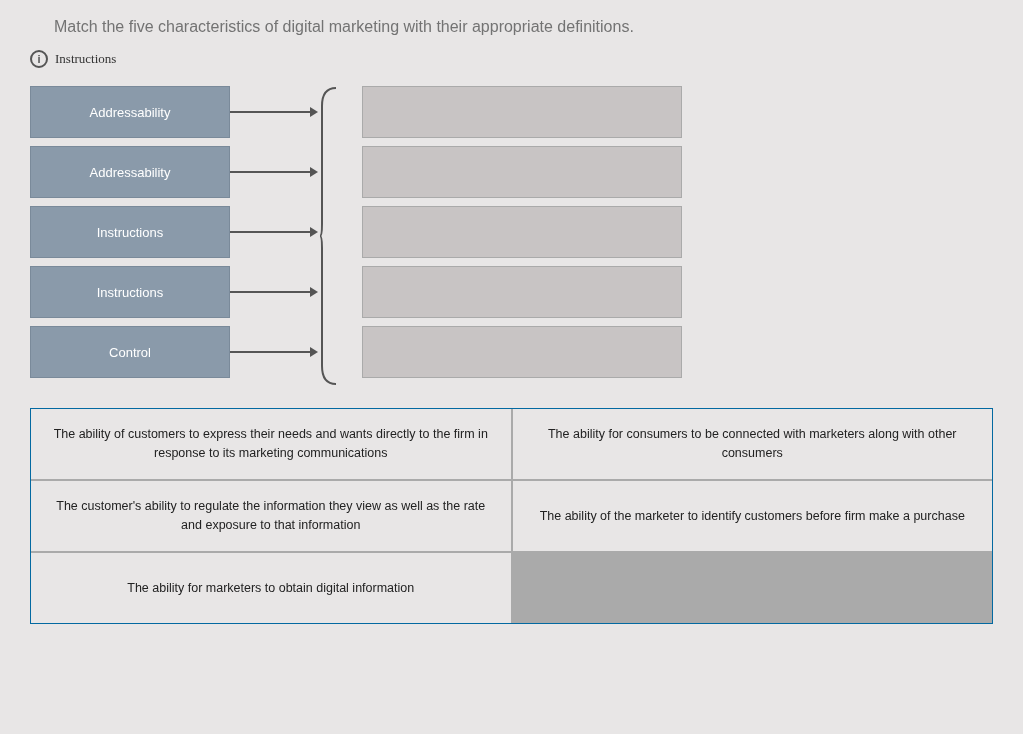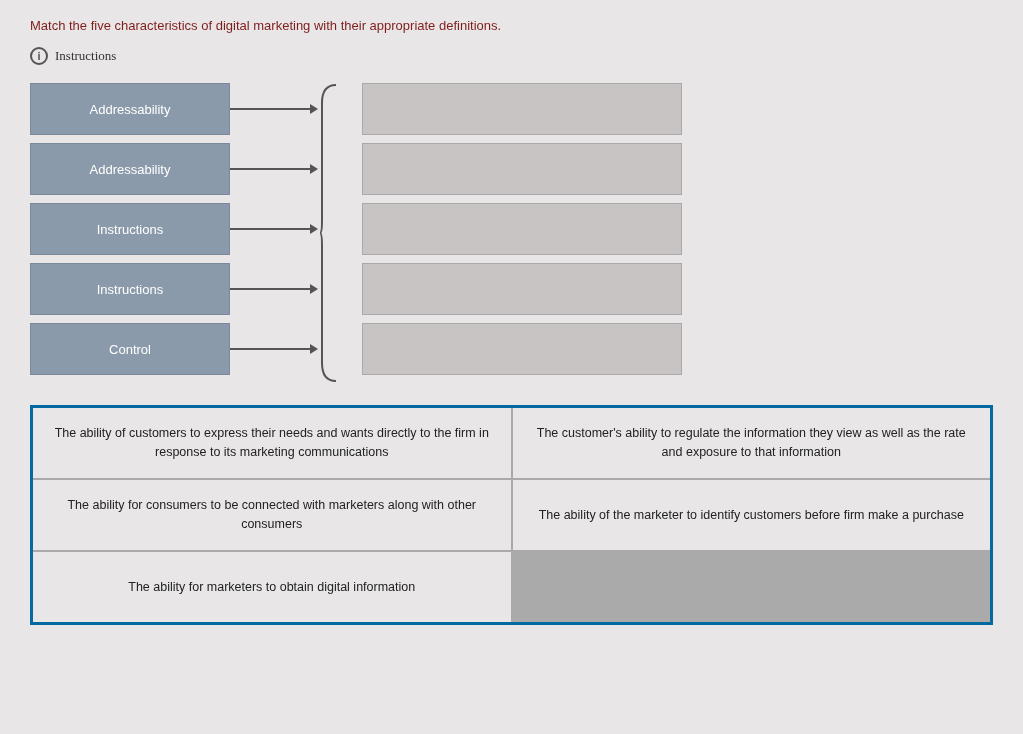--- a/index.html
+++ b/index.html
@@ -36,23 +36,24 @@
       color: #555;
       margin-right: 7px;
       flex-shrink: 0;
     }
     .instructions-label {
       font-size: 13px;
       color: #333;
       font-family: Liberation Serif, serif;
     }
     .task-title {
-      font-size: 13px;
-      color: #7f1d1d;
+      font-size: 16px;
+      color: #737373;
       margin-bottom: 14px;
+      margin-left: 24px;
     }
     .term-box {
       width: 200px;
       height: 52px;
       background: #8a9aaa;
       border: 1px solid #7a8a9a;
       display: flex;
       align-items: center;
       justify-content: center;
       color: #fff;
@@ -95,21 +96,21 @@
     .brace-svg-col {
       display: flex;
       align-items: center;
       margin: 0 0 0 0;
     }
     
     .answer-pool {
       display: grid;
       grid-template-columns: 1fr 1fr;
       gap: 2px;
-      border: 3px solid #0369a1;
+      border: 1px solid #0369a1;
       background: #aaa;
     }
     .answer-card {
       background: #e8e6e6;
       border: none;
       padding: 14px 16px;
       text-align: center;
       font-size: 12.5px;
       color: #222;
       line-height: 1.5;
@@ -191,24 +192,24 @@
       <div class="definition-drop"></div>
     </div>
 
   </div>
 
   <div class="answer-pool">
     <div class="answer-card">
       <span>The ability of customers to express their needs and wants directly to the firm in response to its marketing communications</span>
     </div>
     <div class="answer-card">
+      <span>The ability for consumers to be connected with marketers along with other consumers</span>
+    </div>
+    <div class="answer-card">
       <span>The customer's ability to regulate the information they view as well as the rate and exposure to that information</span>
-    </div>
-    <div class="answer-card">
-      <span>The ability for consumers to be connected with marketers along with other consumers</span>
     </div>
     <div class="answer-card">
       <span>The ability of the marketer to identify customers before firm make a purchase</span>
     </div>
     <div class="answer-card" style="grid-column:1;">
       <span>The ability for marketers to obtain digital information</span>
     </div>
   </div>
 
 </div>

